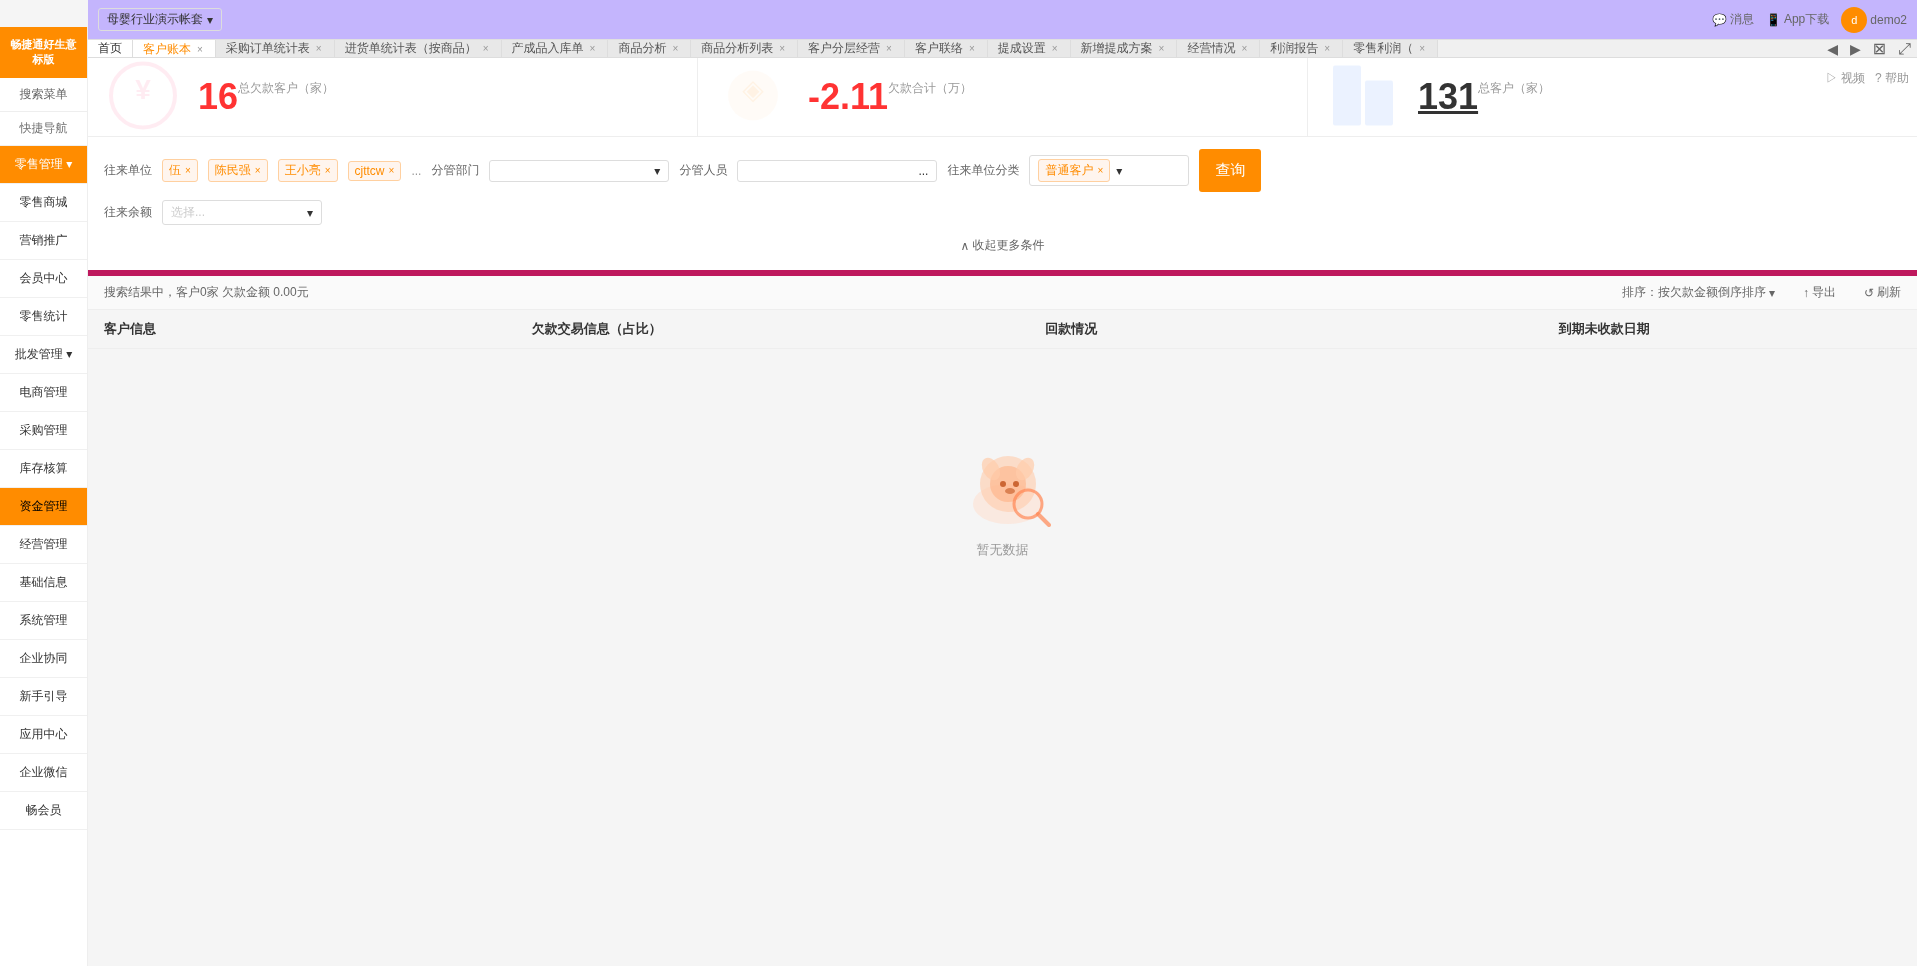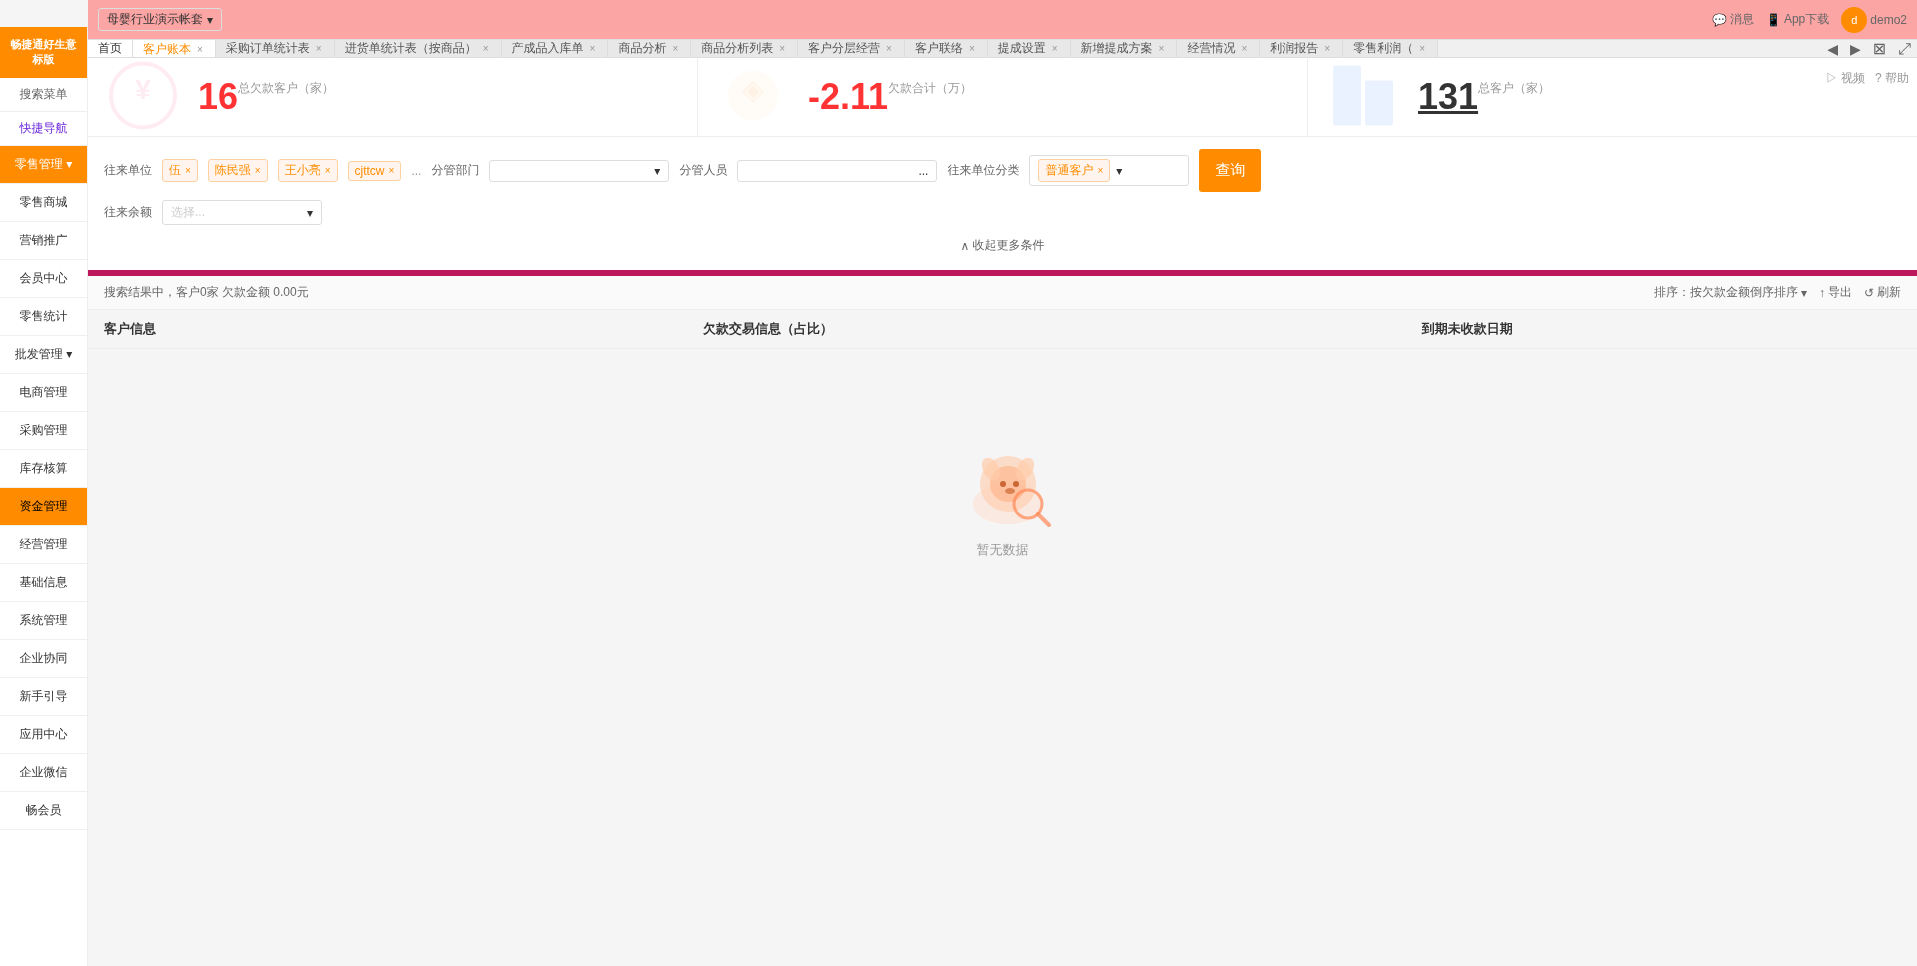--- a/index.html
+++ b/index.html
@@ -7,27 +7,27 @@
 
     
     .sidebar { width: 88px; background: #fff; display: flex; flex-direction: column; border-right: 1px solid #eee; flex-shrink: 0; overflow-y: auto; margin-top: 27px; }
     .sidebar-logo { background: #ff8c00; padding: 10px 6px; display: flex; align-items: center; justify-content: center; min-height: 50px; }
     .sidebar-logo-text { color: #fff; font-size: 11px; font-weight: bold; text-align: center; line-height: 1.4; }
     .sidebar-search { padding: 8px 6px; border-bottom: 1px solid #eee; text-align: center; }
     .sidebar-search span { color: #666; font-size: 12px; cursor: pointer; }
     .sidebar-nav-item { padding: 10px 6px; text-align: center; font-size: 12px; color: #333; cursor: pointer; border-bottom: 1px solid #f0f0f0; }
     .sidebar-nav-item.active { background: #ff8c00; color: #fff; }
     .sidebar-nav-item.has-arrow { display: flex; align-items: center; justify-content: center; gap: 2px; }
-    .sidebar-quick { padding: 8px 6px; text-align: center; font-size: 12px; color: #6d28d9; cursor: pointer; border-bottom: 1px solid #f0f0f0; }
+    .sidebar-quick { padding: 8px 6px; text-align: center; font-size: 12px; color: #737373; cursor: pointer; border-bottom: 1px solid #f0f0f0; }
 
     
     .main { flex: 1; display: flex; flex-direction: column; overflow: hidden; }
 
     
-    .topbar { background: #fca5a5; border-bottom: 1px solid #e0e0e0; display: flex; align-items: center; padding: 16px 10px; height: 40px; flex-shrink: 0; }
+    .topbar { background: #c4b5fd; border-bottom: 1px solid #e0e0e0; display: flex; align-items: center; padding: 16px 10px; height: 40px; flex-shrink: 0; }
     .topbar-left { display: flex; align-items: center; gap: 8px; flex: 1; }
     .topbar-dropdown { display: flex; align-items: center; gap: 4px; font-size: 12px; color: #333; border: 1px solid #ddd; border-radius: 3px; padding: 2px 8px; cursor: pointer; }
     .topbar-right { display: flex; align-items: center; gap: 12px; font-size: 12px; color: #666; }
     .topbar-right span { cursor: pointer; display: flex; align-items: center; gap: 3px; }
     .avatar { width: 26px; height: 26px; border-radius: 50%; background: #ff8c00; display: flex; align-items: center; justify-content: center; color: #fff; font-size: 11px; }
 
     
     .tabbar { background: #f0f0f0; display: flex; align-items: center; overflow: hidden; flex-shrink: 0; border-bottom: 1px solid #ddd; height: 18px; }
     .tab { display: flex; align-items: center; padding: 0 10px; height: 34px; font-size: 12px; color: #555; cursor: pointer; border-right: 1px solid #ddd; white-space: nowrap; background: #e8e8e8; gap: 4px; flex-shrink: 0; }
     .tab.active { background: #fff; color: #ff8c00; border-top: 2px solid #ff8c00; }
@@ -57,21 +57,21 @@
     .filter-more { color: #999; cursor: pointer; font-size: 12px; }
     .filter-select { display: flex; align-items: center; border: 1px solid #ddd; border-radius: 3px; padding: 3px 8px; font-size: 12px; color: #333; background: #fff; cursor: pointer; gap: 4px; min-width: 120px; }
     .filter-classify { display: flex; align-items: center; gap: 6px; }
     .filter-classify-tag { display: inline-flex; align-items: center; background: #fff5ee; border: 1px solid #ffd0a0; border-radius: 3px; padding: 2px 6px; font-size: 12px; color: #ff8c00; gap: 4px; }
     .btn-query { background: #ff8c00; color: #fff; border: none; border-radius: 3px; padding: 12px 16px; font-size: 15px; cursor: pointer; }
     .btn-collapse { display: flex; align-items: center; gap: 3px; font-size: 12px; color: #666; cursor: pointer; justify-content: center; padding: 4px 0; }
 
     
     .results-bar { background: #fafafa; border-bottom: 1px solid #eee; padding: 8px 16px; display: flex; align-items: center; justify-content: space-between; }
     .results-info { font-size: 12px; color: #666; }
-    .results-actions { display: flex; align-items: center; gap: 12px; font-size: 12px; color: #666; }
+    .results-actions { display: flex; align-items: center; gap: 28px; font-size: 12px; color: #666; }
     .results-actions span { cursor: pointer; display: flex; align-items: center; gap: 3px; }
     .sort-select { display: flex; align-items: center; gap: 4px; cursor: pointer; }
 
     
     .table-header { display: flex; background: #f5f5f5; padding: 10px 16px; border-bottom: 1px solid #eee; font-size: 13px; font-weight: bold; color: #333; }
     .col-customer { flex: 2.5; }
     .col-debt { flex: 3; }
     .col-repay { flex: 3; }
     .col-date { flex: 2; }
 
@@ -334,20 +334,23 @@
       </div>
     </div>
 
     <div class="table-header">
       <div class="col-customer">
         <span>客户信息</span>
       </div>
       <div class="col-debt">
         <span>欠款交易信息（占比）</span>
       </div>
+      <div class="col-repay">
+        <span>回款情况</span>
+      </div>
       <div class="col-date">
         <span>到期未收款日期</span>
       </div>
     </div>
 
     <div class="empty-state">
       <div class="empty-icon">
         <div style="position:relative;width:110px;height:110px;margin:0 auto;">
           
           <svg width="110" height="110" viewBox="0 0 110 110">

